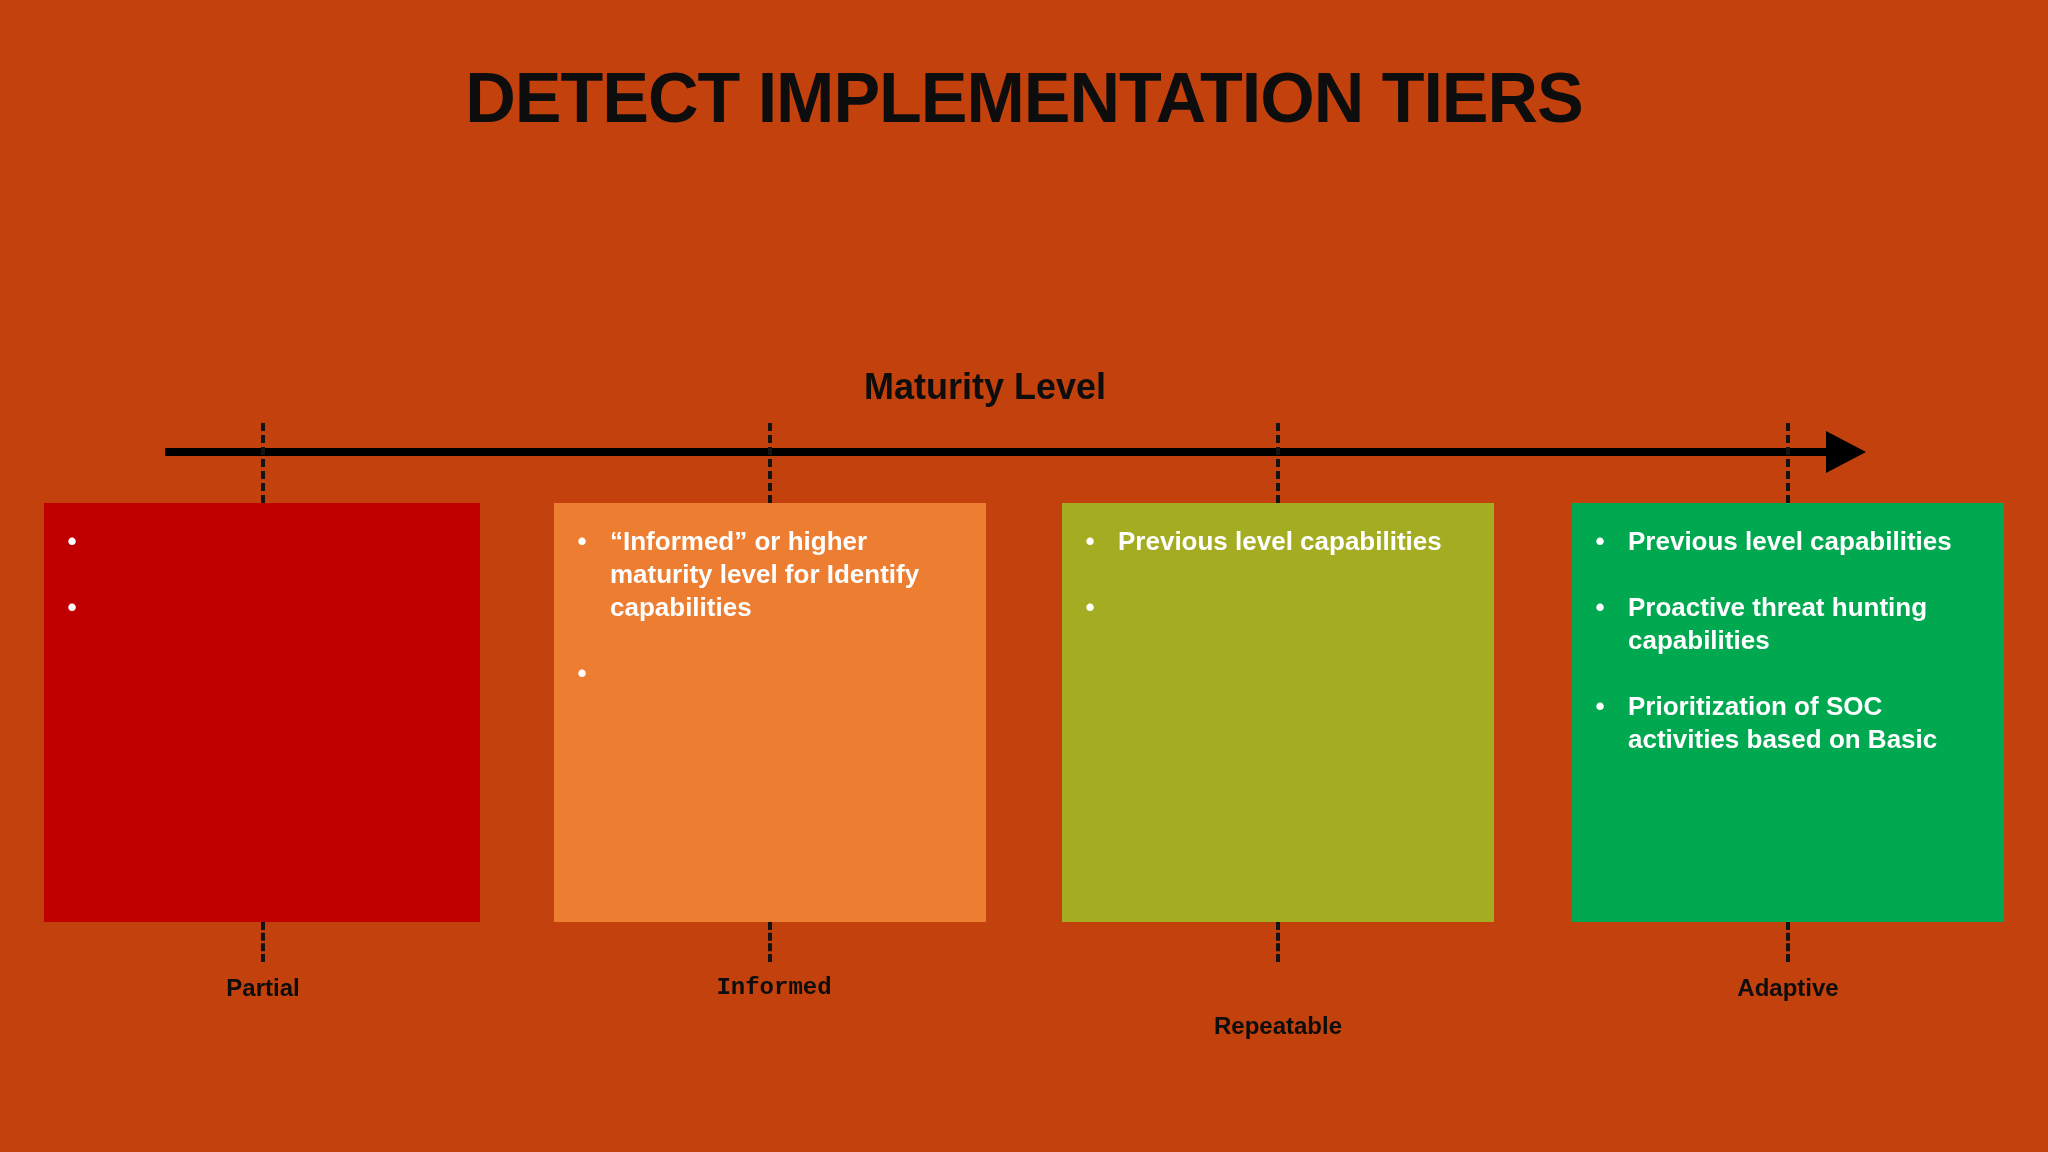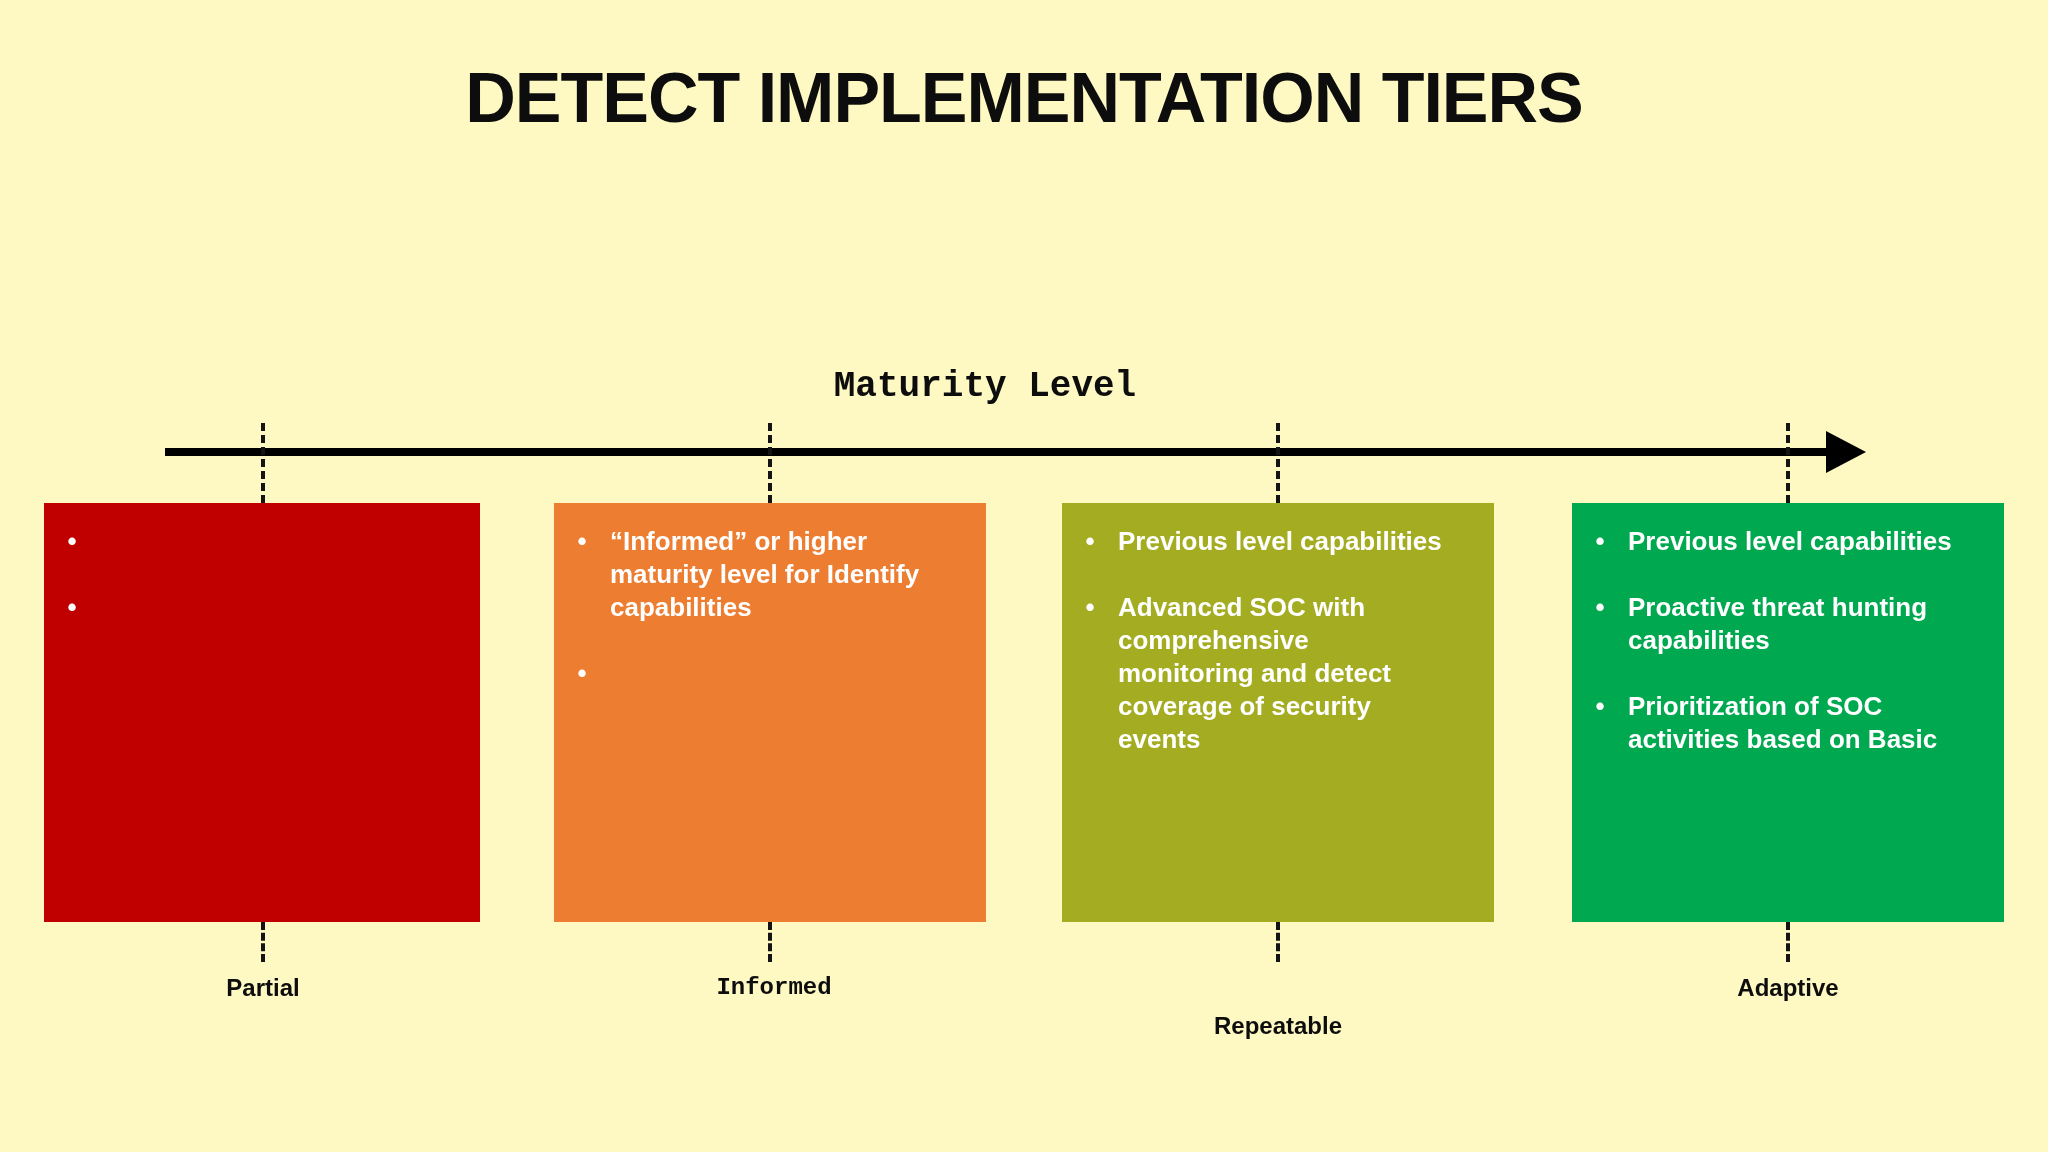--- a/index.html
+++ b/index.html
@@ -1,41 +1,40 @@
 <!DOCTYPE html>
 <html><head>
 <meta charset="utf-8">
 <style>
   html, body { margin: 0; padding: 0; background: #ffffff; }
   .stage {
     position: relative;
     width: 2048px;
     height: 1152px;
-    background: #fef9c3;
+    background: #c2410c;
     font-family: "Liberation Sans", sans-serif;
     overflow: hidden;
   }
   .title {
     position: absolute;
     top: 58px; left: 0; width: 100%;
     margin: 0;
     text-align: center;
     font-size: 70px;
     font-weight: 700;
     letter-spacing: -1px;
     color: #0d0d0d;
   }
   .axis-label {
     position: absolute;
     top: 366px; left: 0; width: 1970px;
     text-align: center;
     font-size: 36px;
     font-weight: 700;
     color: #0d0d0d;
-    font-family: Liberation Mono, monospace;
   }
   .arrow-line {
     position: absolute;
     left: 165px; top: 448px;
     width: 1665px; height: 8px;
     background: #000000;
   }
   .arrow-head {
     position: absolute;
     left: 1826px; top: 431px;
@@ -141,25 +140,20 @@
   </section>
 
   <section class="tier t2" style="background-color: rgb(164, 173, 33);">
     <ul>
       <li>
         <span class="dot">•</span>
         <span class="bullet-text">Previous level capabilities</span>
       </li>
       <li>
         <span class="dot">•</span>
-        <span class="bullet-text">Advanced SOC with
-comprehensive
-monitoring and detect
-coverage of security
-events</span>
       </li>
     </ul>
   </section>
 
   <section class="tier t3" style="background-color: rgb(0, 169, 80);">
     <ul>
       <li>
         <span class="dot">•</span>
         <span class="bullet-text">Previous level capabilities</span>
       </li>

